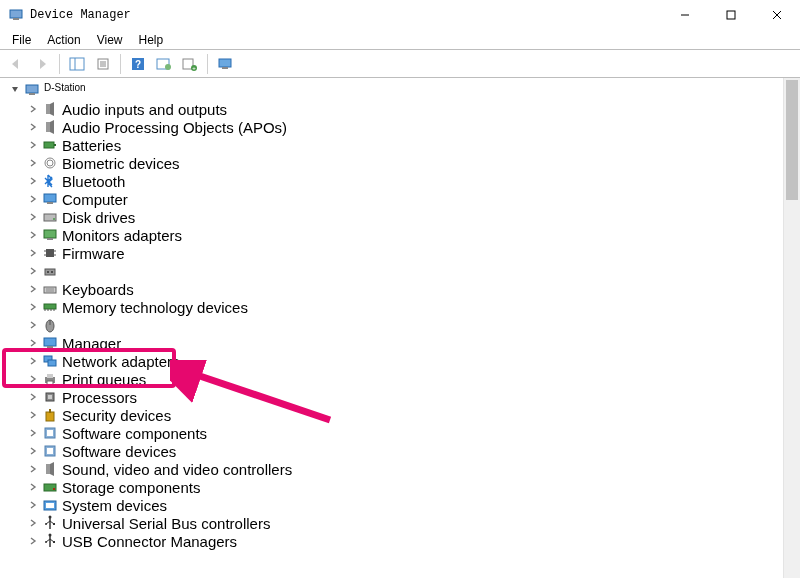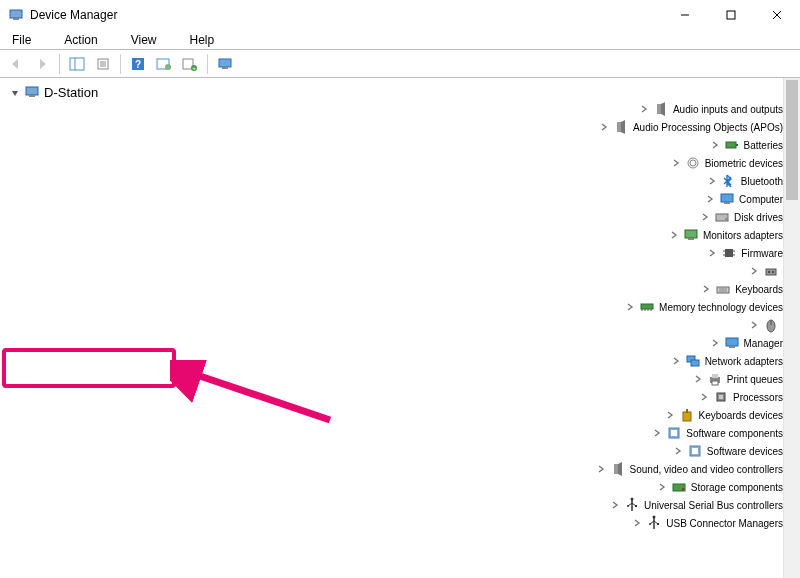--- a/index.html
+++ b/index.html
@@ -13,41 +13,42 @@
     height: 578px;
     overflow: hidden;
     position: relative;
   }
   .titlebar {
     height: 30px;
     display: flex;
     align-items: center;
     padding-left: 8px;
     background: #fff;
+    font-family: Liberation Mono, monospace;
   }
   .titlebar .app-icon {
     width: 16px; height: 16px; margin-right: 6px;
     display: inline-flex; align-items: center; justify-content: center;
   }
   .titlebar .title { flex: 1; font-size: 12px; }
   .win-controls { display: flex; }
   .win-btn {
     width: 46px; height: 30px;
     display: flex; align-items: center; justify-content: center;
     font-size: 10px; color: #000;
   }
   .win-btn svg { stroke: #000; }
   .menubar {
     height: 20px;
     display: flex;
     align-items: center;
     padding: 0 4px;
     border-bottom: 1px solid #bdbdbd;
     font-size: 12px;
-    gap: 17px;
+    gap: 0;
   }
   .menu-item { padding: 2px 8px; }
   .toolbar {
     height: 28px;
     display: flex;
     align-items: center;
     padding: 2px 4px;
     border-bottom: 1px solid #bdbdbd;
     gap: 2px;
   }
@@ -74,30 +75,29 @@
     background: #f0f0f0;
     border-left: 1px solid #e4e4e4;
     position: relative;
   }
   .scroll-thumb {
     position: absolute; left: 2px; right: 2px;
     top: 2px; height: 120px;
     background: #c2c2c2;
   }
   .root-row {
-    display: flex; align-items: flex-end;
+    display: flex; align-items: flex-start;
     height: 18px; padding-left: 2px;
-    font-size: 13px;
+    font-size: 10px;
   }
   .node-row {
     display: flex; align-items: center;
     height: 18px;
     padding-left: 20px;
-    font-size: 10px;
-    justify-content: flex-end;
+    font-size: 15px;
   }
   .chev {
     width: 14px; height: 14px;
     display: inline-flex; align-items: center; justify-content: center;
     color: #666;
   }
   .chev svg { display: block; }
   .dev-icon {
     width: 16px; height: 16px; margin: 0 4px 0 2px;
     display: inline-flex; align-items: center; justify-content: center;
@@ -473,21 +473,21 @@
             <svg width="10" height="10" viewBox="0 0 10 10">
               <path d="M3 2 L7 5 L3 8" fill="none" stroke="#777" stroke-width="1.4"></path>
             </svg>
           </span>
           <span class="dev-icon">
             <svg width="16" height="16">
               <rect x="4" y="5" width="8" height="9" fill="#d4a017" stroke="#8a6a0a"></rect>
               <rect x="7" y="2" width="2" height="4" fill="#8a6a0a"></rect>
             </svg>
           </span>
-          <span class="label">Keyboards devices</span>
+          <span class="label">Security devices</span>
         </div>
         <div class="node-row">
           <span class="chev">
             <svg width="10" height="10" viewBox="0 0 10 10">
               <path d="M3 2 L7 5 L3 8" fill="none" stroke="#777" stroke-width="1.4"></path>
             </svg>
           </span>
           <span class="dev-icon">
             <svg width="16" height="16">
               <rect x="3" y="3" width="10" height="10" fill="#8ab0d6" stroke="#5080b0"></rect>
@@ -530,20 +530,34 @@
               <path d="M3 2 L7 5 L3 8" fill="none" stroke="#777" stroke-width="1.4"></path>
             </svg>
           </span>
           <span class="dev-icon">
             <svg width="16" height="16">
               <rect x="2" y="5" width="12" height="7" fill="#4a9a4a" stroke="#2a6a2a"></rect>
               <circle cx="12" cy="10" r="1" fill="#c00"></circle>
             </svg>
           </span>
           <span class="label">Storage components</span>
+        </div>
+        <div class="node-row">
+          <span class="chev">
+            <svg width="10" height="10" viewBox="0 0 10 10">
+              <path d="M3 2 L7 5 L3 8" fill="none" stroke="#777" stroke-width="1.4"></path>
+            </svg>
+          </span>
+          <span class="dev-icon">
+            <svg width="16" height="16">
+              <rect x="2" y="4" width="12" height="9" fill="#5aa0e0" stroke="#2266a8"></rect>
+              <rect x="4" y="6" width="8" height="5" fill="#fff"></rect>
+            </svg>
+          </span>
+          <span class="label">System devices</span>
         </div>
         <div class="node-row">
           <span class="chev">
             <svg width="10" height="10" viewBox="0 0 10 10">
               <path d="M3 2 L7 5 L3 8" fill="none" stroke="#777" stroke-width="1.4"></path>
             </svg>
           </span>
           <span class="dev-icon">
             <svg width="16" height="16">
               <line x1="8" y1="2" x2="8" y2="14" stroke="#333" stroke-width="1.5"></line>

